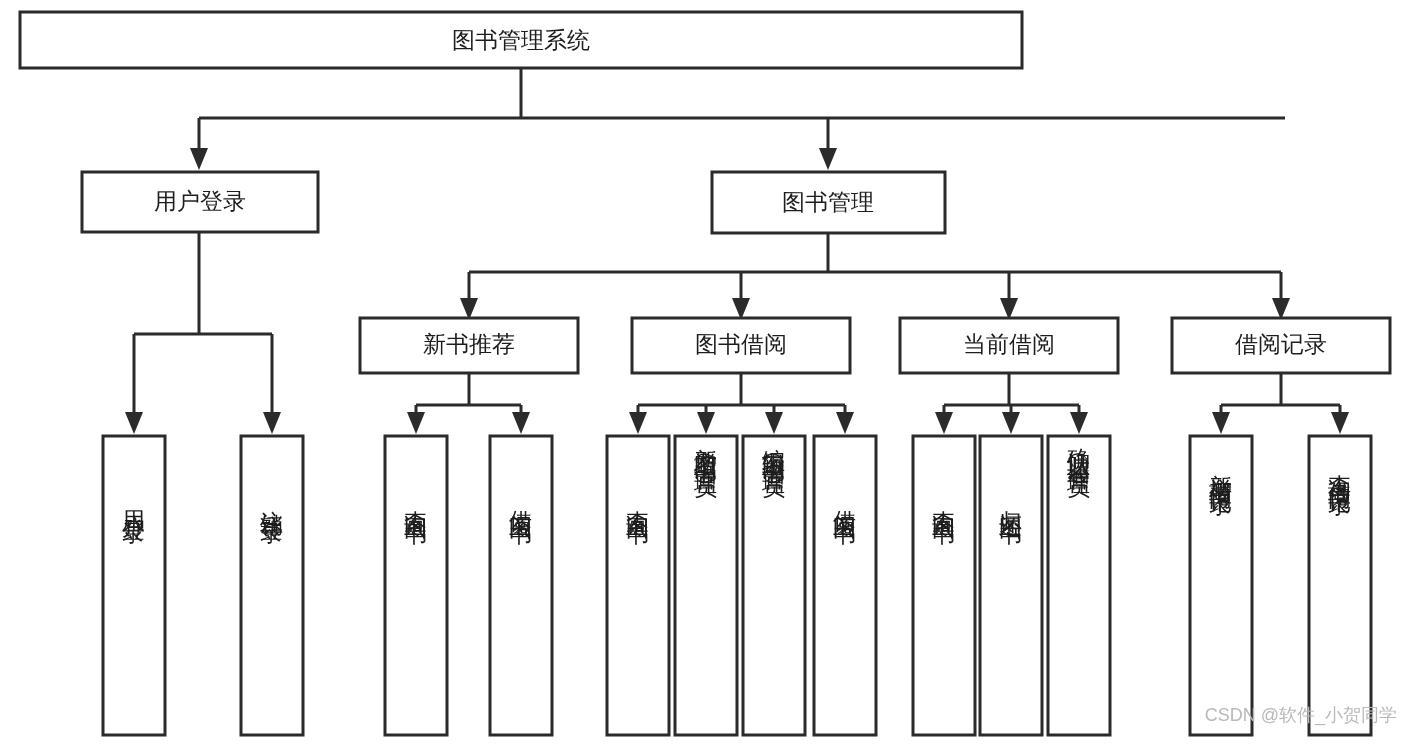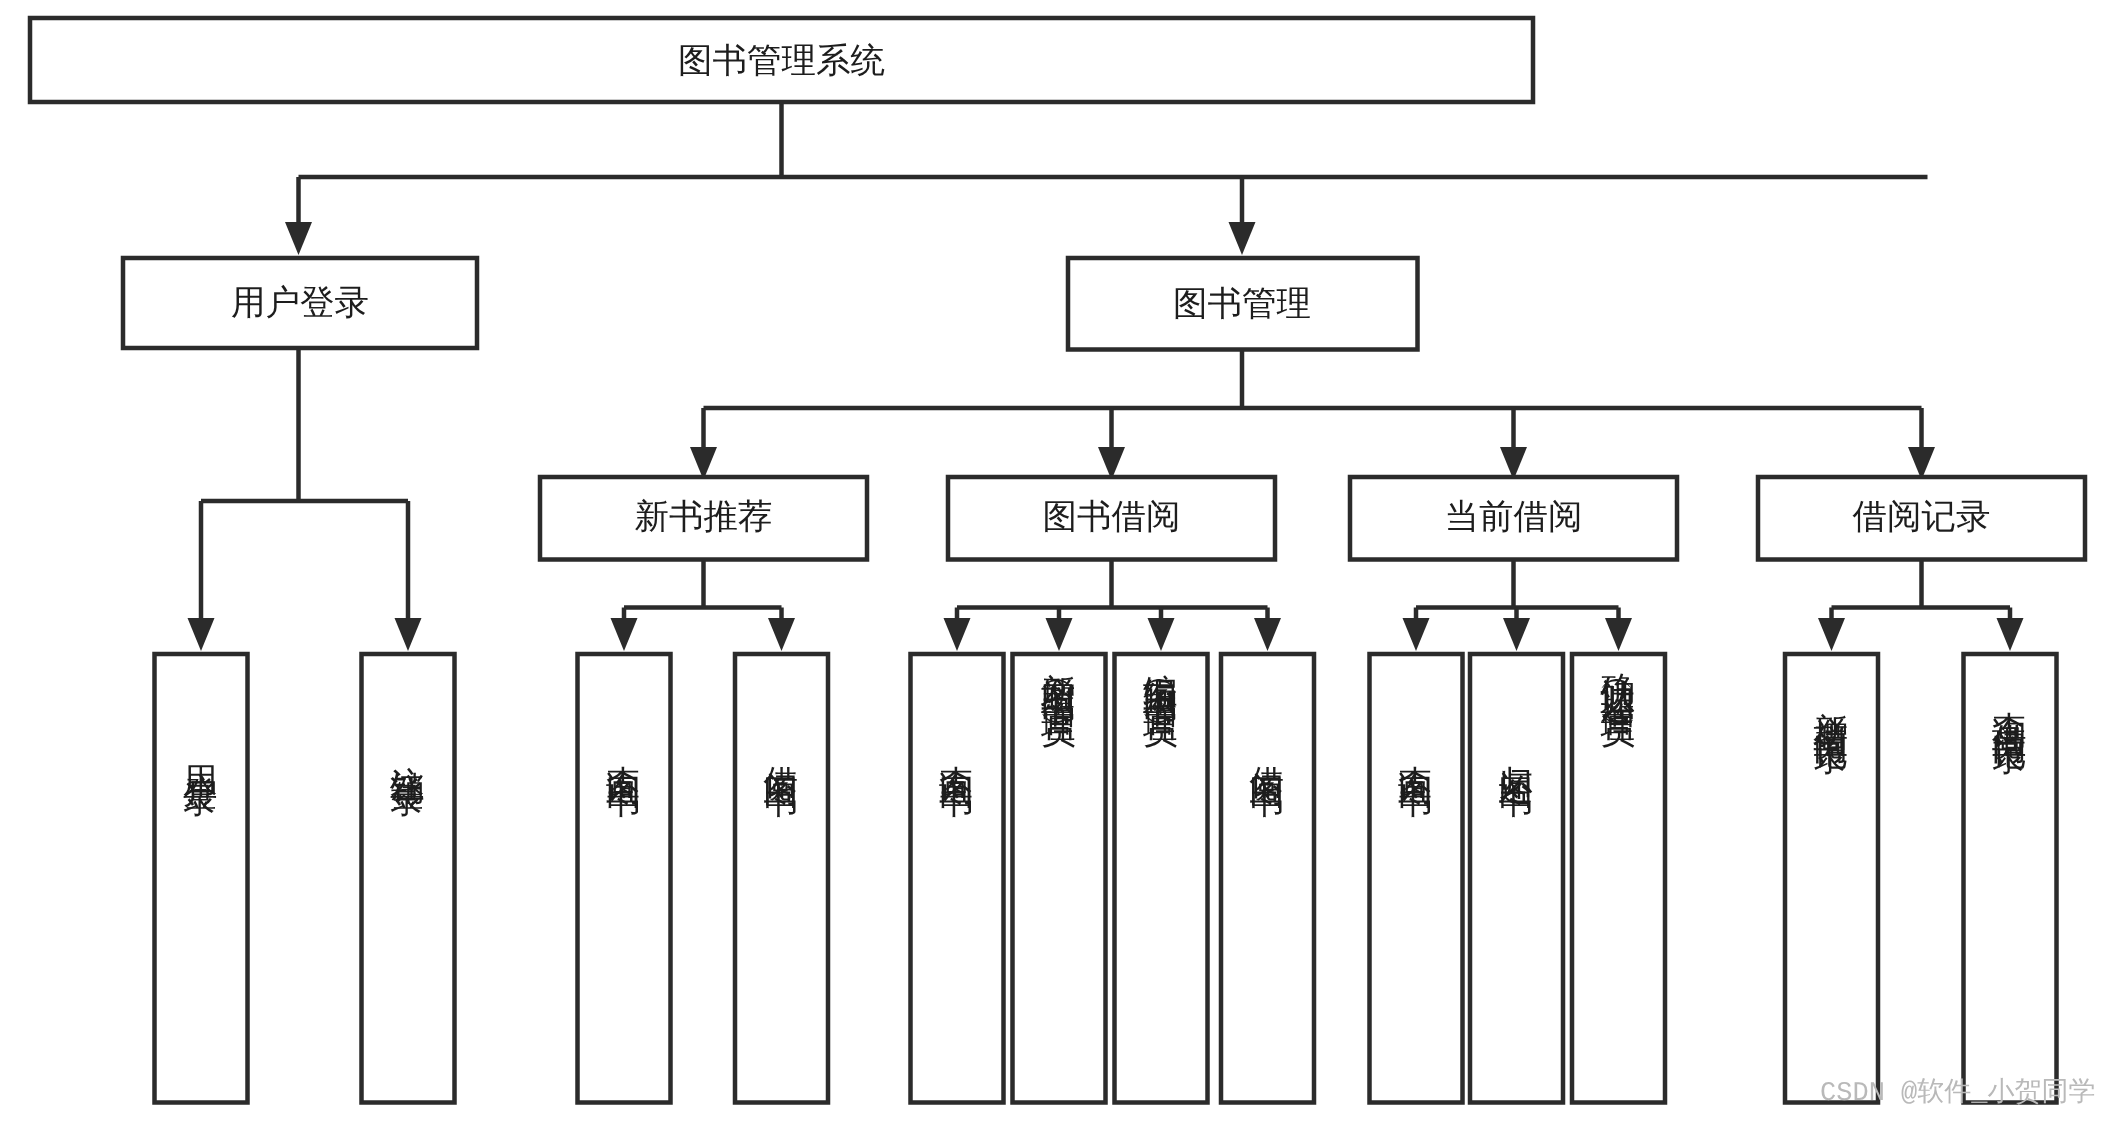--- a/index.html
+++ b/index.html
@@ -57,22 +57,22 @@
     fill: #1d1d1d;
     writing-mode: vertical-rl;
     text-orientation: upright;
     glyph-orientation-vertical: 0;
     text-anchor: middle;
     letter-spacing: 4px;
   }
   .watermark {
     position: absolute;
     right: 8px;
-    bottom: 8px;
-    font-family: Liberation Mono, monospace;
+    bottom: 20px;
+    font-family: Liberation Sans, sans-serif;
     font-size: 18px;
     color: #b9b9b9;
     white-space: nowrap;
     pointer-events: none;
     margin-left: 28px;
   }
 </style>
 </head>
 <body>
 

